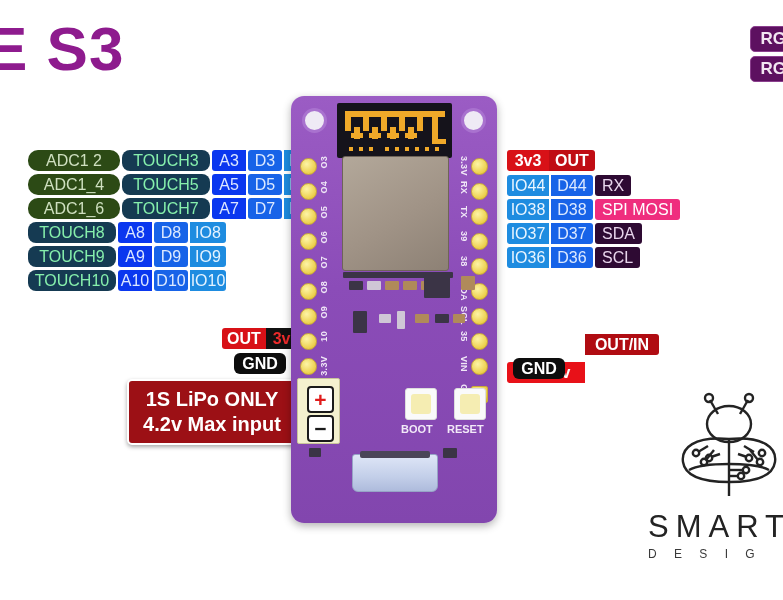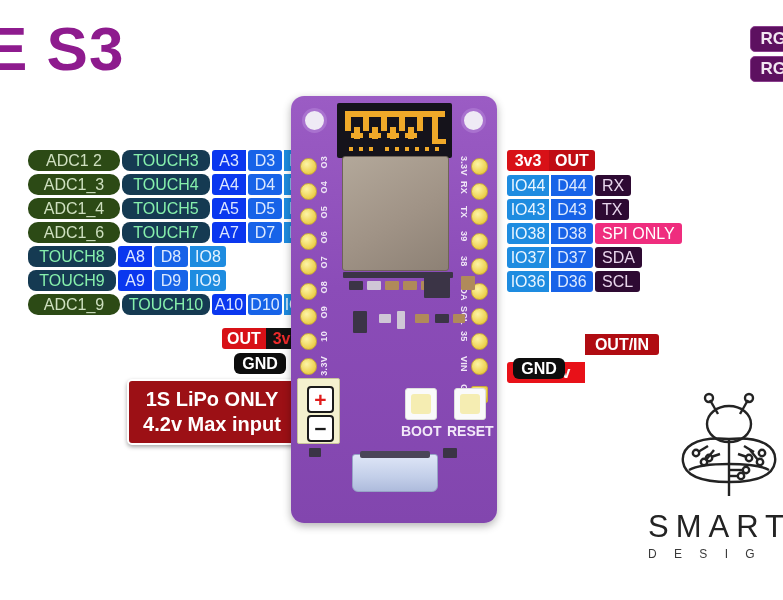--- a/index.html
+++ b/index.html
@@ -112,21 +112,21 @@
     background:#f4f1cf;border:1px solid #c9c59a;border-radius:2px;}
   .bterm{position:absolute;left:9px;width:23px;height:23px;background:#ffffff;
     border:2px solid #1a1a1a;border-radius:4px;display:flex;align-items:center;justify-content:center;}
   .bplus{color:#e01b1b;font-size:21px;font-weight:bold;line-height:0;}
   .bminus{color:#1a1a1a;font-size:21px;font-weight:bold;line-height:0;}
   
   .btn-sw{position:absolute;width:30px;height:30px;background:#fafafa;
     border:1px solid #ddd;border-radius:3px;}
   .btn-sw::after{content:"";position:absolute;left:5px;top:5px;width:20px;height:20px;
     background:#f5edb2;border-radius:3px;}
-  .btn-lbl{position:absolute;font-size:14px;font-weight:bold;color:#f2e9f8;}
+  .btn-lbl{position:absolute;font-size:11px;font-weight:bold;color:#f2e9f8;}
   
   #usb{position:absolute;left:61px;top:358px;width:84px;height:36px;
     background:linear-gradient(180deg,#dfe6f7,#c3cfe9 60%,#aebbdc);
     border:1px solid #97a4c6;border-radius:3px 3px 6px 6px;}
   #usb::before{content:"";position:absolute;left:7px;top:-4px;right:7px;height:7px;
     background:#4a4558;border-radius:2px;}
 
   
   #logo{position:absolute;left:648px;top:386px;width:160px;color:#232323;}
   #logo-word{font-size:31px;letter-spacing:7px;color:#232323;
@@ -147,27 +147,20 @@
 
   <div id="left-pins">
       <div class="lrow">
         <span class="pill p-adc">ADC1 2</span>
         <span class="pill p-touch">TOUCH3</span>
         <span class="pill p-a">A3</span>
         <span class="pill p-d">D3</span>
         <span class="pill p-io">IO3</span>
       </div>
       <div class="lrow">
-        <span class="pill p-adc">ADC1_3</span>
-        <span class="pill p-touch">TOUCH4</span>
-        <span class="pill p-a">A4</span>
-        <span class="pill p-d">D4</span>
-        <span class="pill p-io">IO4</span>
-      </div>
-      <div class="lrow">
         <span class="pill p-adc">ADC1_4</span>
         <span class="pill p-touch">TOUCH5</span>
         <span class="pill p-a">A5</span>
         <span class="pill p-d">D5</span>
         <span class="pill p-io">IO5</span>
       </div>
       <div class="lrow">
         <span class="pill p-adc">ADC1_6</span>
         <span class="pill p-touch">TOUCH7</span>
         <span class="pill p-a">A7</span>
@@ -180,21 +173,20 @@
         <span class="pill p-d">D8</span>
         <span class="pill p-io">IO8</span>
       </div>
       <div class="lrow">
         <span class="pill p-touch">TOUCH9</span>
         <span class="pill p-a">A9</span>
         <span class="pill p-d">D9</span>
         <span class="pill p-io">IO9</span>
       </div>
       <div class="lrow">
-        <span class="pill p-adc">ADC1_9</span>
         <span class="pill p-touch">TOUCH10</span>
         <span class="pill p-a">A10</span>
         <span class="pill p-d">D10</span>
         <span class="pill p-io">IO10</span>
       </div>
     </div>
 
   <div id="left-out">
     <span class="pill p-out-w">OUT</span>
     <span class="pill p-3v3-r">3v3</span>
@@ -208,28 +200,23 @@
     <span class="pill p-out-w2">OUT</span>
   </div>
 
   <div id="right-pins">
       <div class="rrow">
         <span class="pill r-io">IO44</span>
         <span class="pill r-d">D44</span>
         <span class="pill r-fn fn-dark">RX</span>
       </div>
       <div class="rrow">
-        <span class="pill r-io">IO43</span>
-        <span class="pill r-d">D43</span>
-        <span class="pill r-fn fn-dark">TX</span>
-      </div>
-      <div class="rrow">
         <span class="pill r-io">IO38</span>
         <span class="pill r-d">D38</span>
-        <span class="pill r-fn fn-pink">SPI ONLY</span>
+        <span class="pill r-fn fn-pink">SPI MOSI</span>
       </div>
       <div class="rrow">
         <span class="pill r-io">IO37</span>
         <span class="pill r-d">D37</span>
         <span class="pill r-fn fn-dark">SDA</span>
       </div>
       <div class="rrow">
         <span class="pill r-io">IO36</span>
         <span class="pill r-d">D36</span>
         <span class="pill r-fn fn-dark">SCL</span>

